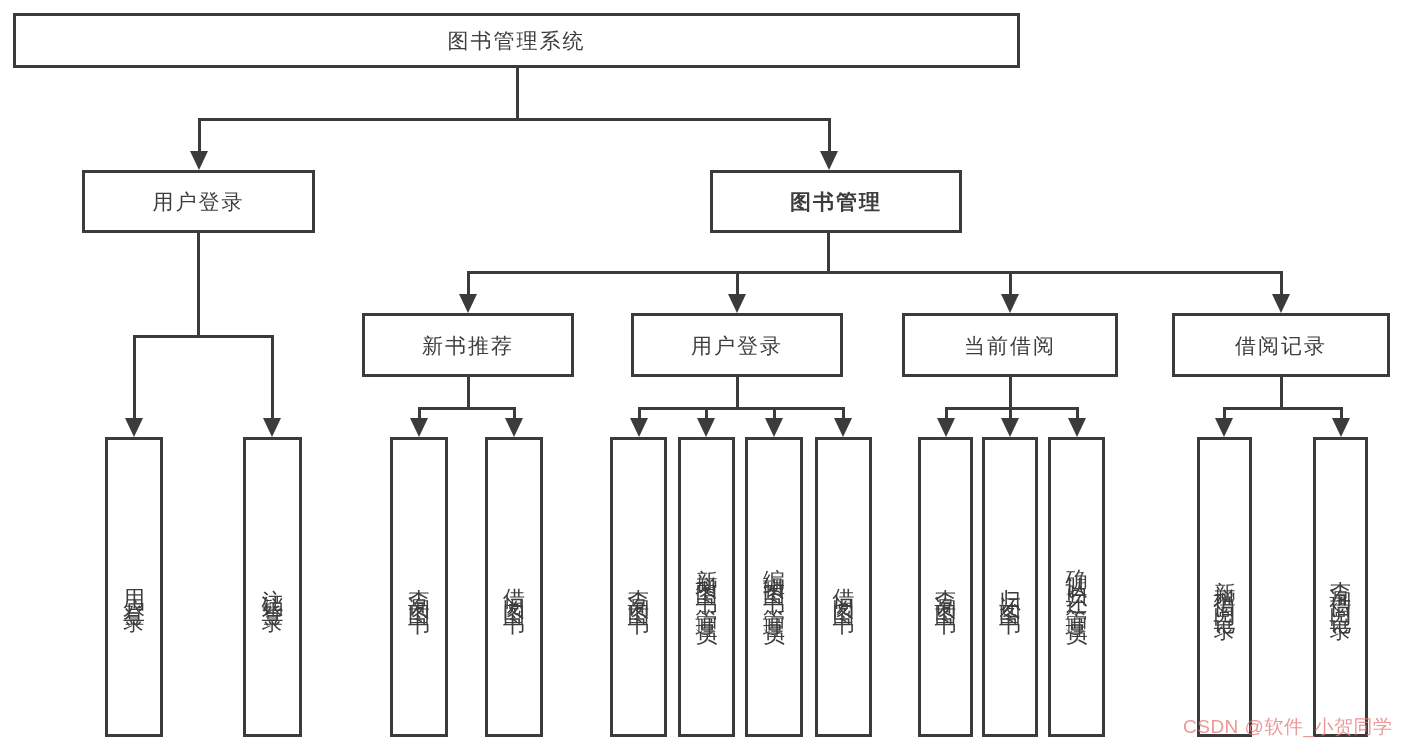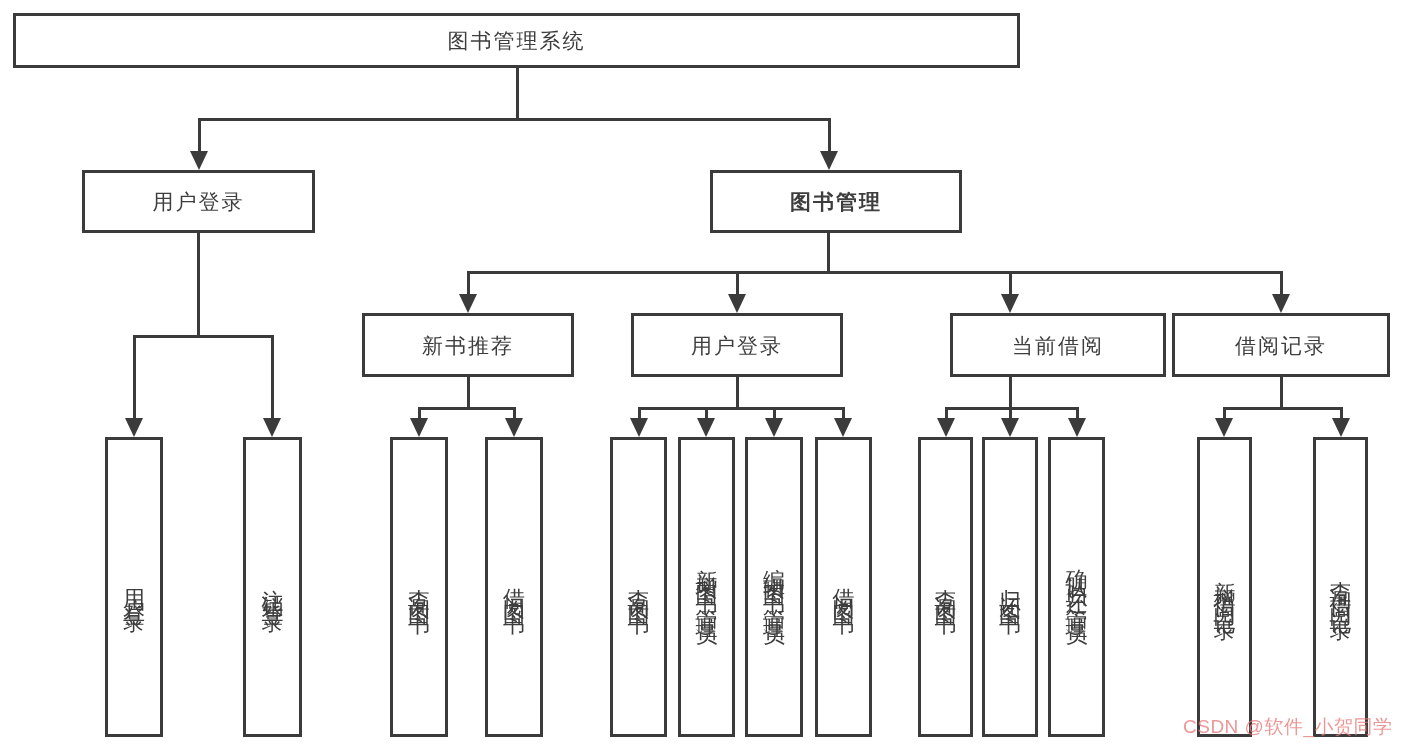--- a/index.html
+++ b/index.html
@@ -107,21 +107,21 @@
       <div class="ahead" style="left: 1215px; top: 418px;"></div>
       <div class="cline" style="left: 1339.5px; top: 408px; width: 3px; height: 14px;"></div>
       <div class="ahead" style="left: 1332px; top: 418px;"></div>
     </div>
   <div id="node-layer">
       <div class="node h" style="left: 13px; top: 13px; width: 1007px; height: 55px;">图书管理系统</div>
       <div class="node h" style="left: 82px; top: 170px; width: 233px; height: 63px;">用户登录</div>
       <div class="node h" style="left: 710px; top: 170px; width: 252px; height: 63px; font-weight: bold;">图书管理</div>
       <div class="node h" style="left: 362px; top: 313px; width: 212px; height: 64px;">新书推荐</div>
       <div class="node h" style="left: 631px; top: 313px; width: 212px; height: 64px;">用户登录</div>
-      <div class="node h" style="left: 950px; top: 313px; width: 216px; height: 64px;">当前借阅</div>
+      <div class="node h" style="left: 902px; top: 313px; width: 216px; height: 64px;">当前借阅</div>
       <div class="node h" style="left: 1172px; top: 313px; width: 218px; height: 64px;">借阅记录</div>
       <div class="node v" style="left: 105px; top: 437px; width: 58px; height: 300px;">用户登录</div>
       <div class="node v" style="left: 243px; top: 437px; width: 59px; height: 300px;">注销登录</div>
       <div class="node v" style="left: 390px; top: 437px; width: 58px; height: 300px;">查询图书</div>
       <div class="node v" style="left: 485px; top: 437px; width: 58px; height: 300px;">借阅图书</div>
       <div class="node v" style="left: 610px; top: 437px; width: 57px; height: 300px;">查询图书</div>
       <div class="node v" style="left: 678px; top: 437px; width: 57px; height: 300px;">新增图书（管理员）</div>
       <div class="node v" style="left: 745px; top: 437px; width: 58px; height: 300px;">编辑图书（管理员）</div>
       <div class="node v" style="left: 815px; top: 437px; width: 57px; height: 300px;">借阅图书</div>
       <div class="node v" style="left: 918px; top: 437px; width: 55px; height: 300px;">查询图书</div>

